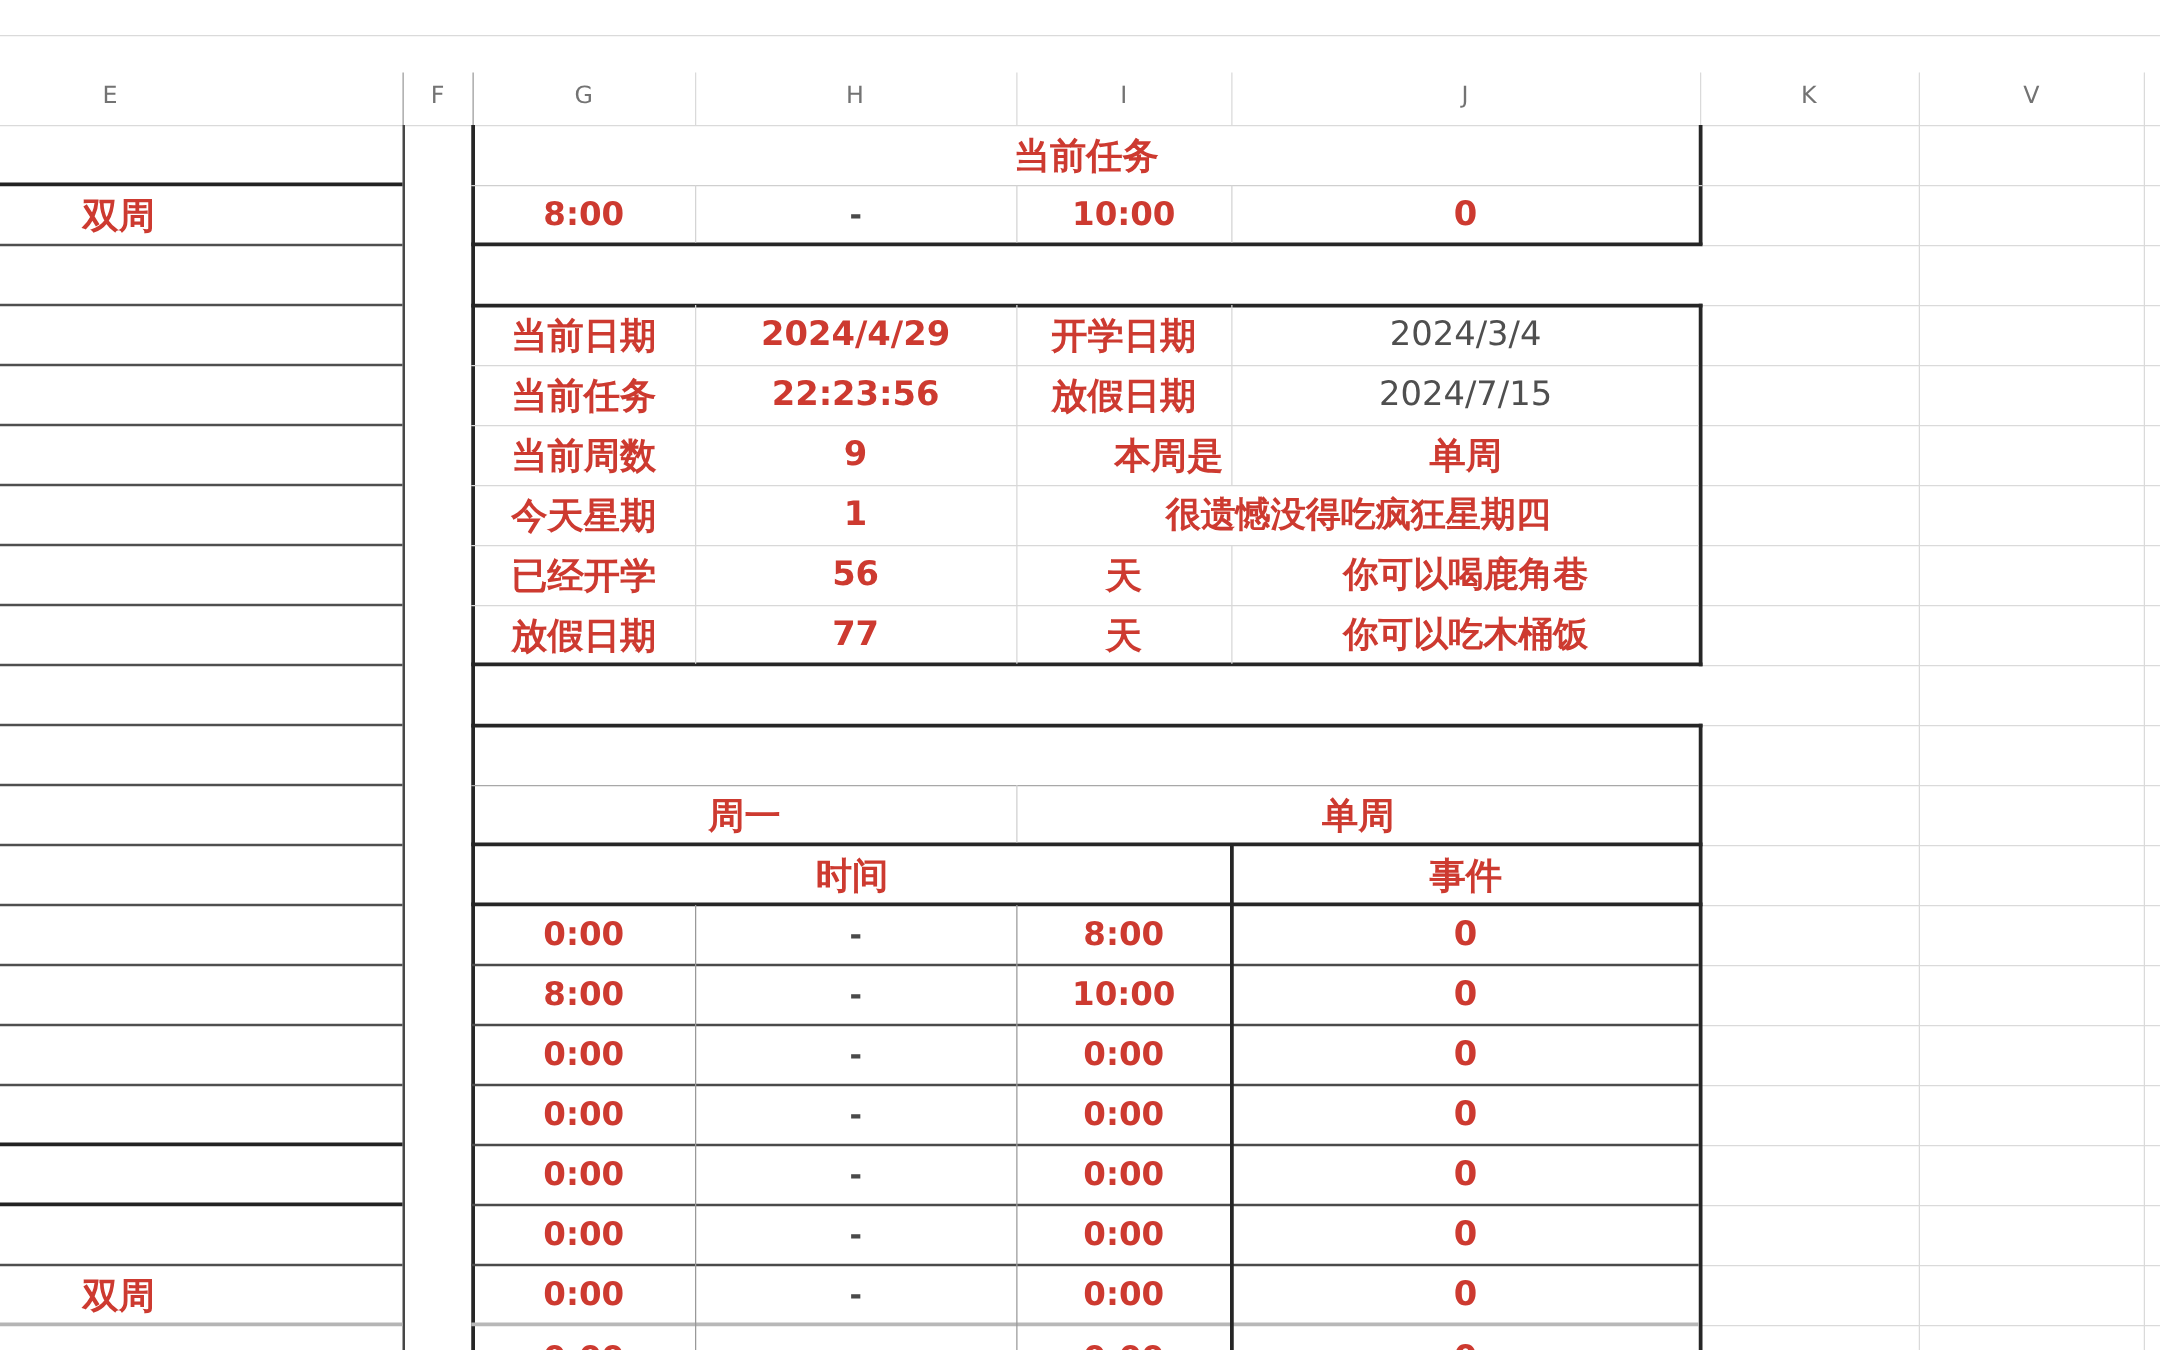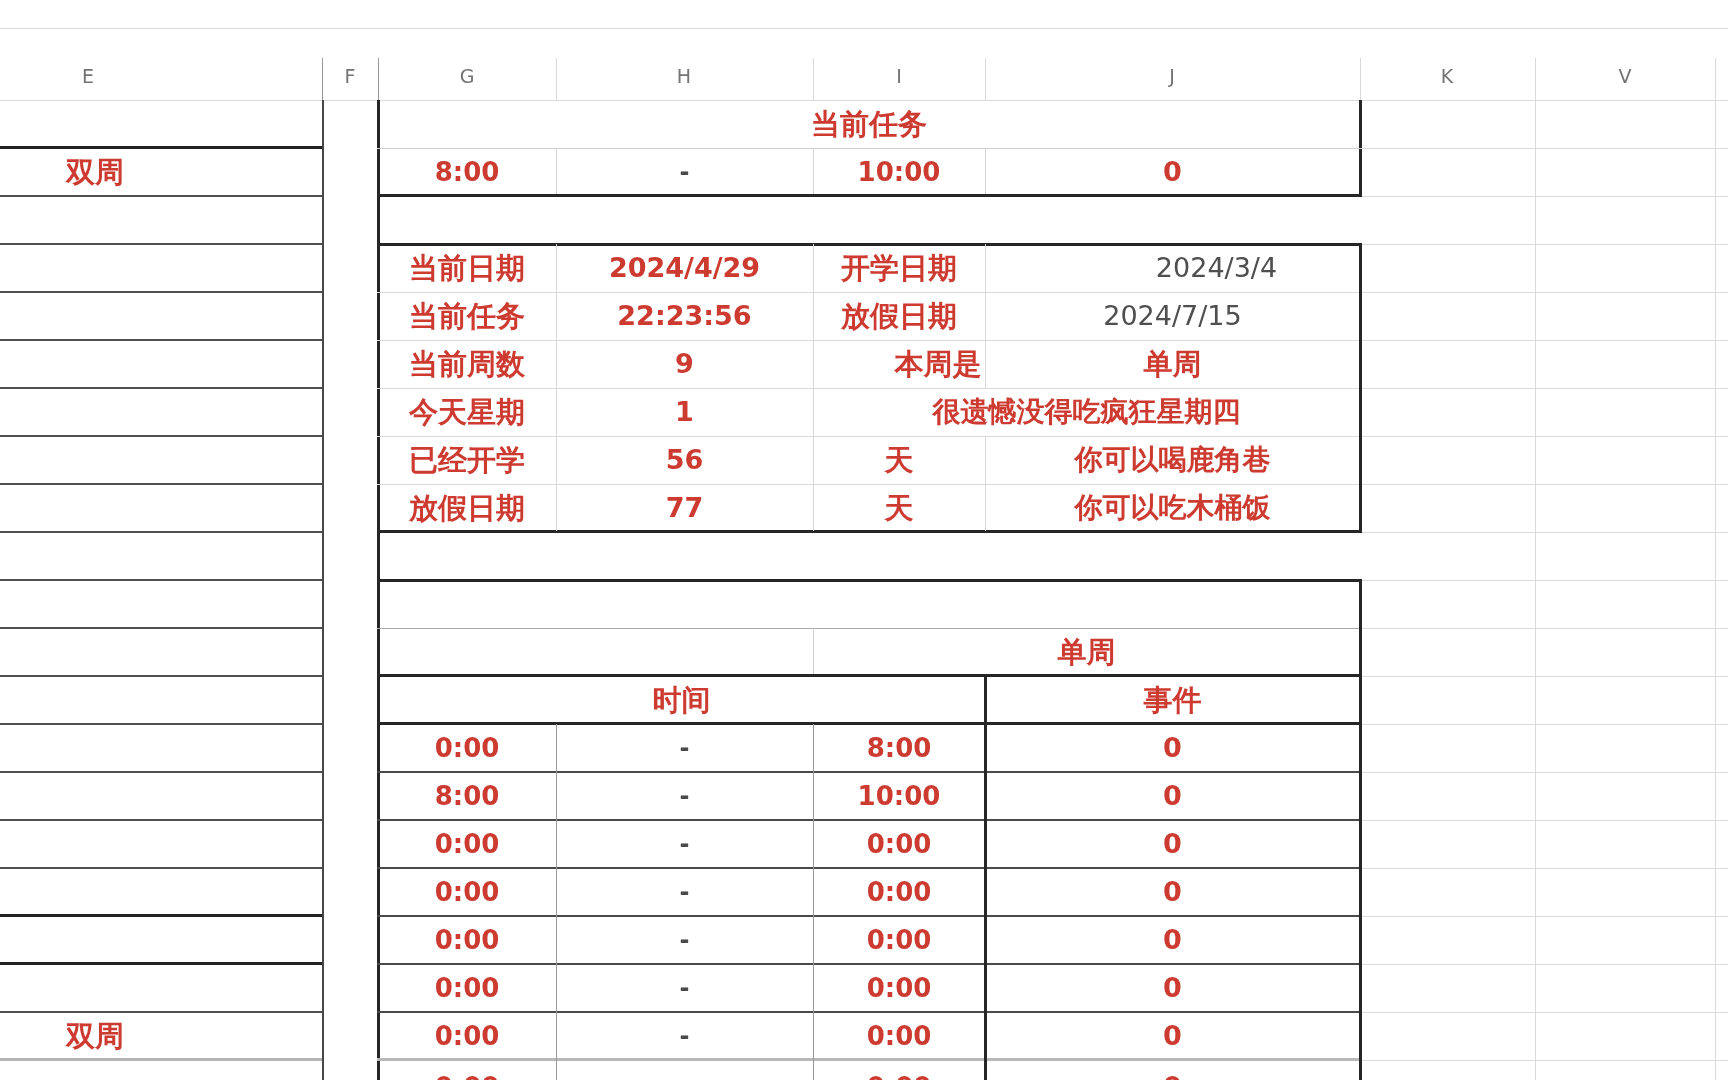--- a/index.html
+++ b/index.html
@@ -115,30 +115,30 @@
   <div class="hl" style="left:377px;top:436px;width:982px;background:#d8d8d8;"></div>
   <div class="hl" style="left:377px;top:484px;width:982px;background:#d8d8d8;"></div>
   <div class="vl" style="left:556px;top:244px;height:287px;background:#d8d8d8;"></div>
   <div class="vl" style="left:813px;top:244px;height:287px;background:#d8d8d8;"></div>
   <div class="vl" style="left:985px;top:244px;height:144px;background:#d8d8d8;"></div>
   <div class="vl" style="left:985px;top:436px;height:95px;background:#d8d8d8;"></div>
 
   <div class="cell" style="left:378px;top:244px;width:178px;">当前日期</div>
   <div class="cell num" style="left:556px;top:244px;width:257px;">2024/4/29</div>
   <div class="cell" style="left:813px;top:244px;width:172px;">开学日期</div>
-  <div class="cell gray" style="left:985px;top:244px;width:375px;margin-left:44px;">2024/3/4</div>
+  <div class="cell gray" style="left:985px;top:244px;width:375px;">2024/3/4</div>
 
   <div class="cell" style="left:378px;top:292px;width:178px;">当前任务</div>
   <div class="cell num" style="left:556px;top:292px;width:257px;">22:23:56</div>
   <div class="cell" style="left:813px;top:292px;width:172px;">放假日期</div>
   <div class="cell gray" style="left:985px;top:292px;width:375px;">2024/7/15</div>
 
   <div class="cell" style="left:378px;top:340px;width:178px;">当前周数</div>
   <div class="cell num" style="left:556px;top:340px;width:257px;">9</div>
-  <div class="cell" style="left:852px;top:340px;width:172px;">本周是</div>
+  <div class="cell" style="left:813px;top:340px;width:172px;padding-left:36px;">本周是</div>
   <div class="cell" style="left:985px;top:340px;width:375px;">单周</div>
 
   <div class="cell" style="left:378px;top:388px;width:178px;">今天星期</div>
   <div class="cell num" style="left:556px;top:388px;width:257px;">1</div>
   <div class="cell small-note" style="left:813px;top:388px;width:547px;">很遗憾没得吃疯狂星期四</div>
 
   <div class="cell" style="left:378px;top:436px;width:178px;">已经开学</div>
   <div class="cell num" style="left:556px;top:436px;width:257px;">56</div>
   <div class="cell" style="left:813px;top:436px;width:172px;">天</div>
   <div class="cell small-note" style="left:985px;top:436px;width:375px;">你可以喝鹿角巷</div>
@@ -158,20 +158,21 @@
   <div class="hl" style="left:377px;top:867px;width:982px;height:2px;background:#4a4a4a;"></div>
   <div class="hl" style="left:377px;top:915px;width:982px;height:2px;background:#4a4a4a;"></div>
   <div class="hl" style="left:377px;top:963px;width:982px;height:2px;background:#4a4a4a;"></div>
   <div class="hl" style="left:377px;top:1011px;width:982px;height:2px;background:#4a4a4a;"></div>
   <div class="hl" style="left:377px;top:1058px;width:982px;height:3px;background:#b8b8b8;"></div>
   <div class="vl" style="left:813px;top:628px;height:46px;background:#d0d0d0;"></div>
   <div class="vl" style="left:984px;top:676px;height:404px;width:3px;background:#262626;"></div>
   <div class="vl" style="left:556px;top:724px;height:356px;background:#999999;"></div>
   <div class="vl" style="left:813px;top:724px;height:356px;background:#999999;"></div>
 
+  <div class="cell" style="left:378px;top:628px;width:435px;">周一</div>
   <div class="cell" style="left:813px;top:628px;width:547px;">单周</div>
   <div class="cell" style="left:378px;top:676px;width:607px;">时间</div>
   <div class="cell" style="left:985px;top:676px;width:375px;">事件</div>
 
   <div class="cell time" style="left:378px;top:724px;width:178px;">0:00</div>
   <div class="cell dash" style="left:556px;top:724px;width:257px;">-</div>
   <div class="cell time" style="left:813px;top:724px;width:172px;">8:00</div>
   <div class="cell num" style="left:985px;top:724px;width:375px;">0</div>
 
   <div class="cell time" style="left:378px;top:772px;width:178px;">8:00</div>

